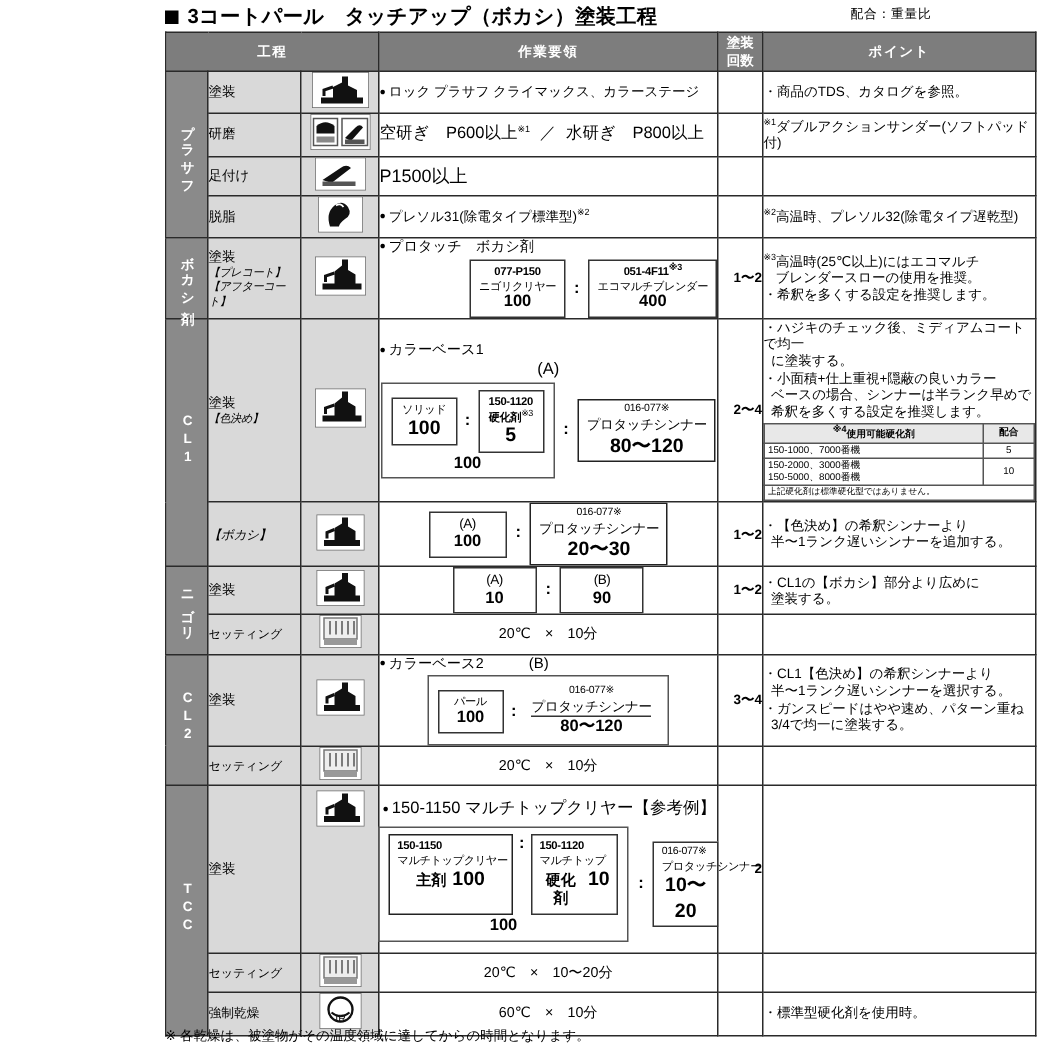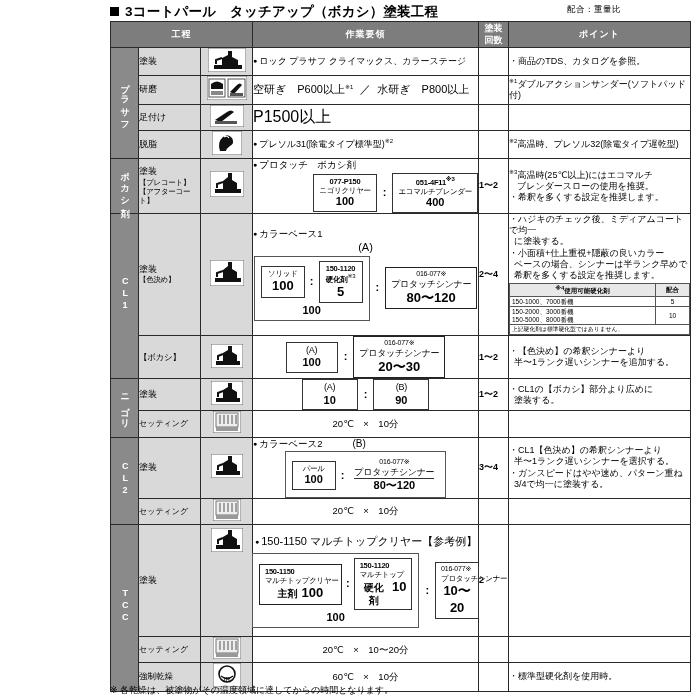--- a/index.html
+++ b/index.html
@@ -44,24 +44,24 @@
     width:28px;
   }
   td.grp span.v {
     writing-mode: vertical-rl; text-orientation: upright;
     display:inline-block; letter-spacing:2px;
   }
   td.step {
     background:#d9d9d9; padding:3px 4px; vertical-align:top;
     font-size:9px; width:62px;
   }
-  td.step .sub { font-size:7.5px; letter-spacing:-0.3px; display:block; }
+  td.step .sub { font-size:7.5px; letter-spacing:-0.3px; display:block;font-style:italic; }
   td.icon { background:#d9d9d9; text-align:center; width:52px; padding:2px; }
   td.work { padding:3px 4px; vertical-align:middle; }
-  td.count { text-align:left; width:30px; font-size:10px; font-weight:bold; }
+  td.count { text-align:right; width:30px; font-size:10px; font-weight:bold; }
   td.points { padding:3px 4px; vertical-align:top; width:152px; font-size:8px; line-height:1.35;margin-left:14px; }
 
   .bullet::before { content:"\25CF"; font-size:7px; margin-right:2px; vertical-align:1px; }
   .dotlead::before { content:"\30FB"; margin-right:0px; }
   .sup { font-size:6px; vertical-align:super; }
 
   
   .mixrow { display:flex; align-items:center; gap:5px; flex-wrap:nowrap; }
   .ratio-group {
     display:flex; align-items:center; gap:4px;
@@ -182,21 +182,21 @@
       <tr>
         <td class="step">足付け</td>
         <td class="icon">
           <svg width="34" height="22" viewBox="0 0 34 22">
               <rect width="34" height="22" fill="#fff" stroke="#666"></rect>
               <path d="M5 15 l12 -8 q4 -3 7 0 l-13 10 Z" fill="#111"></path>
               <rect x="5" y="16" width="22" height="3" fill="#555"></rect>
             </svg>
         </td>
         <td class="work">
-          <span style="font-size:16px">P1500以上</span>
+          <span style="font-size:12px">P1500以上</span>
         </td>
         <td class="count"></td>
         <td class="points"></td>
       </tr>
 
       <tr>
         <td class="step">脱脂</td>
         <td class="icon">
           <svg width="30" height="24" viewBox="0 0 30 24">
               <rect width="30" height="24" fill="#fff" stroke="#666"></rect>
@@ -480,21 +480,21 @@
               <rect width="32" height="24" fill="#fff" stroke="#666"></rect>
               <path d="M5 17 L12 17 L12 9 L17 6 L17 2 L21 2 L21 8 L26 11 L26 17 L29 17 L29 21 L5 21 Z" fill="#111"></path>
               <path d="M12 10 L7 12 L7 16" stroke="#111" stroke-width="2" fill="none"></path>
             </svg>
         </td>
         <td class="work" style="height:112px">
           <div class="bullet tcc-head">150-1150 マルチトップクリヤー【参考例】</div>
           <div class="mixrow" style="justify-content:center;margin-top:2px">
             <div class="ratio-group">
               <div style="display:flex;flex-direction:column">
-                <div style="display:flex;align-items:center;gap:3px">
+                <div style="display:flex;gap:3px">
                   <div class="box bold">
                     <div class="code" style="text-align:left">150-1150</div>
                     <div class="nm" style="text-align:left">マルチトップクリヤー</div>
                     <div class="inline">
                         <span style="font-size:10px;font-weight:bold">主剤</span>
                         <span class="val">100</span>
                       </div>
                   </div>
                   <span class="colon">:</span>
                   <div class="box">

